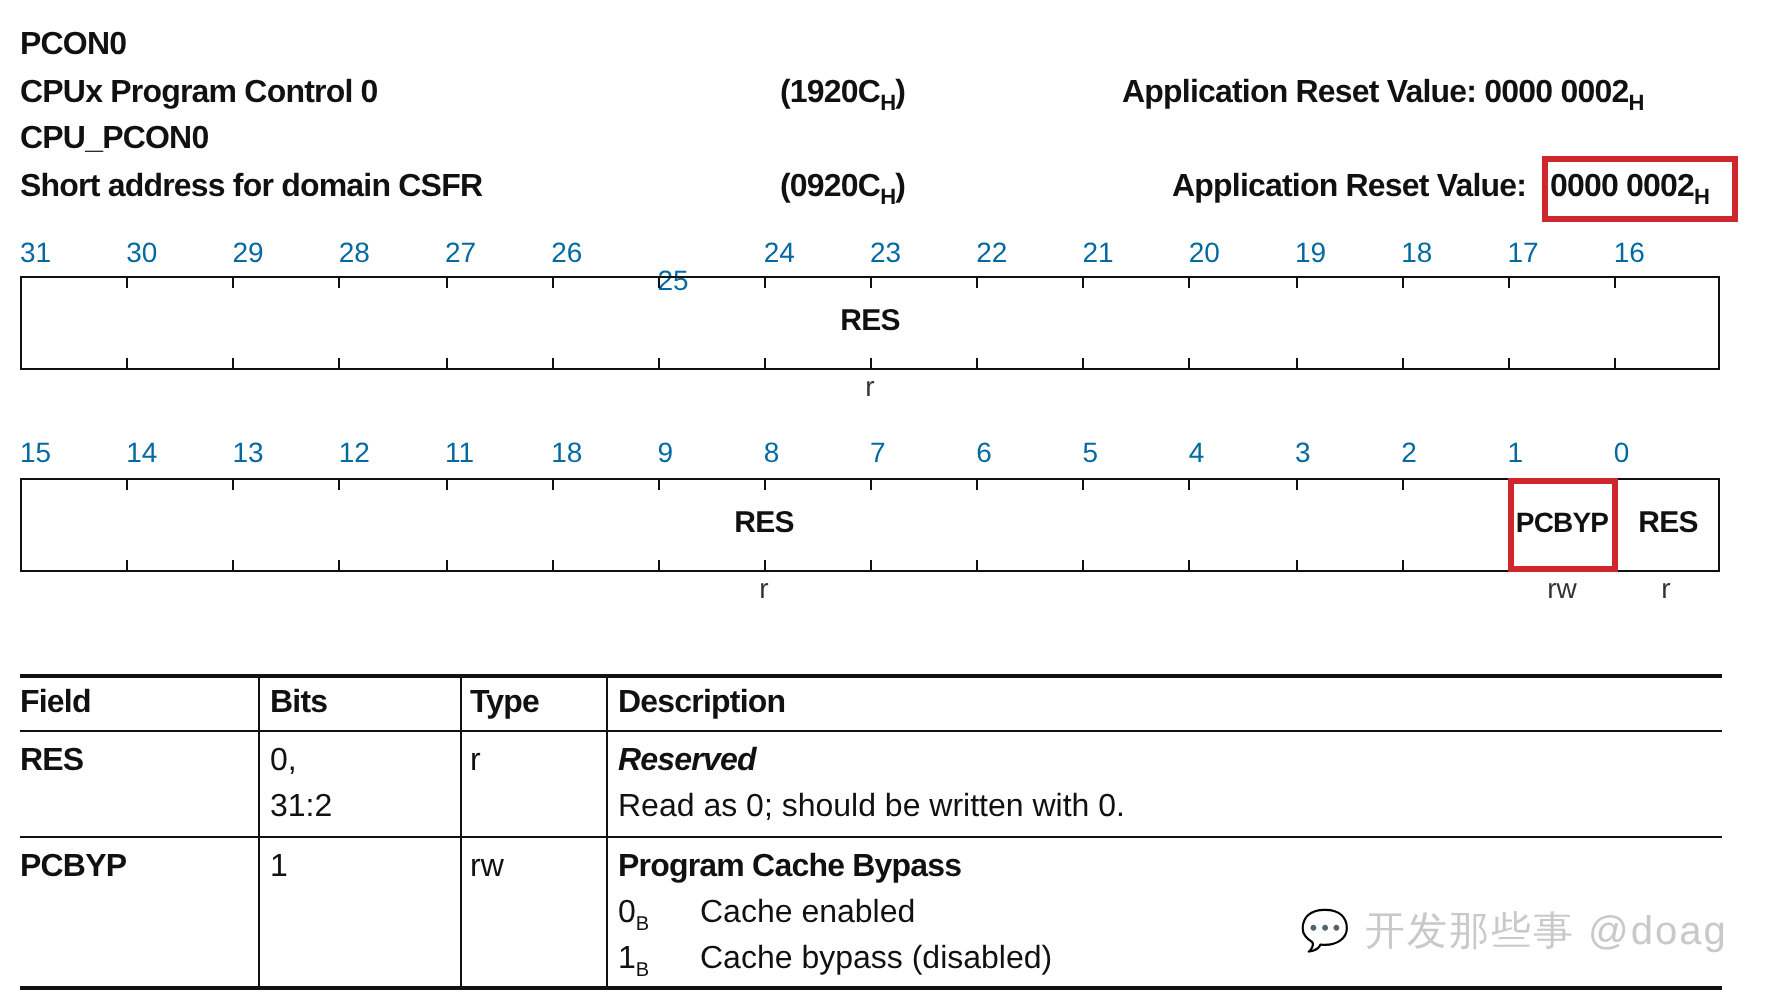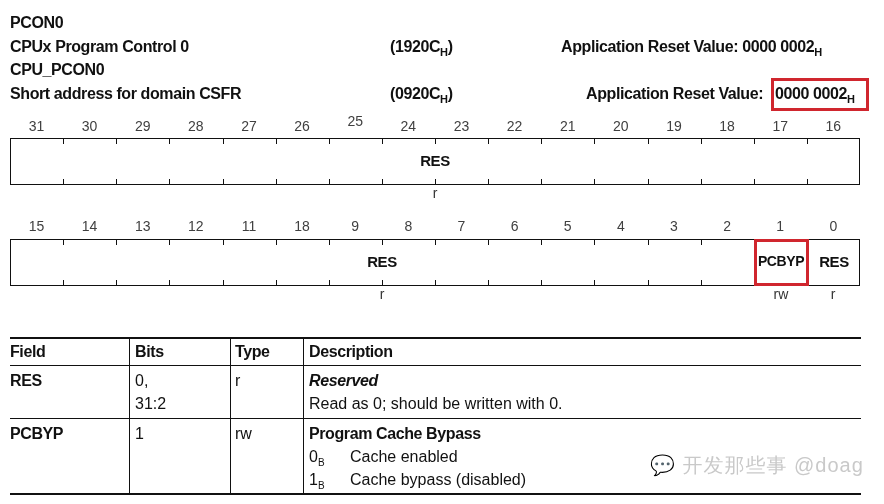--- a/index.html
+++ b/index.html
@@ -5,21 +5,21 @@
   html, body { margin: 0; padding: 0; background: #ffffff; }
   body {
     width: 884px; height: 504px; position: relative; overflow: hidden;
     font-family: "Liberation Sans", "DejaVu Sans", sans-serif;
     color: #111;
   }
   .abs { position: absolute; }
   .hdr { font-weight: bold; font-size: 16px; letter-spacing: -0.4px; line-height: 20px; white-space: nowrap; }
   .hdr sub { font-size: 11px; vertical-align: -4px; line-height: 0; }
   .red-box { position: absolute; border: 3px solid #d0262e; box-sizing: border-box; }
-  .bitnum { position: absolute; width: 53px; text-align: center; font-size: 14px; color: #404040; }
+  .bitnum { position: absolute; width: 53px; font-size: 14px; color: #0369a1; }
   .regbox { position: absolute; left: 10px; width: 850px; height: 47px; border: 1.5px solid #111; box-sizing: border-box; }
   .tick { position: absolute; width: 1px; height: 6px; background: #111; }
   .field-label { position: absolute; font-weight: bold; font-size: 15px; letter-spacing: -0.4px; text-align: center; }
   .acc { position: absolute; font-size: 14px; color: #333; text-align: center; }
   .hline { position: absolute; left: 10px; width: 851px; height: 1.5px; background: #111; }
   .vline { position: absolute; width: 1px; background: #111; }
   .cell { position: absolute; font-size: 16px; line-height: 23px; }
   .b { font-weight: bold; letter-spacing: -0.4px; }
   .cell sub { font-size: 10px; vertical-align: -4px; line-height: 0; }
   .watermark { position: absolute; color: #c9c9c9; font-size: 20px; letter-spacing: 1px; white-space: nowrap; }
@@ -40,21 +40,21 @@
 <div class="red-box" style="left:771px; top:78px; width:98px; height:33px;"></div>
 
 <div>
   <div id="bits-upper">
       <div class="bitnum" style="left: 10px; top: 118px;">31</div>
       <div class="bitnum" style="left: 63.125px; top: 118px;">30</div>
       <div class="bitnum" style="left: 116.25px; top: 118px;">29</div>
       <div class="bitnum" style="left: 169.375px; top: 118px;">28</div>
       <div class="bitnum" style="left: 222.5px; top: 118px;">27</div>
       <div class="bitnum" style="left: 275.625px; top: 118px;">26</div>
-      <div class="bitnum" style="left: 328.75px; top: 113px;">25</div>
+      <div class="bitnum" style="left: 328.75px; top: 132px;">25</div>
       <div class="bitnum" style="left: 381.875px; top: 118px;">24</div>
       <div class="bitnum" style="left: 435px; top: 118px;">23</div>
       <div class="bitnum" style="left: 488.125px; top: 118px;">22</div>
       <div class="bitnum" style="left: 541.25px; top: 118px;">21</div>
       <div class="bitnum" style="left: 594.375px; top: 118px;">20</div>
       <div class="bitnum" style="left: 647.5px; top: 118px;">19</div>
       <div class="bitnum" style="left: 700.625px; top: 118px;">18</div>
       <div class="bitnum" style="left: 753.75px; top: 118px;">17</div>
       <div class="bitnum" style="left: 806.875px; top: 118px;">16</div>
     </div>

